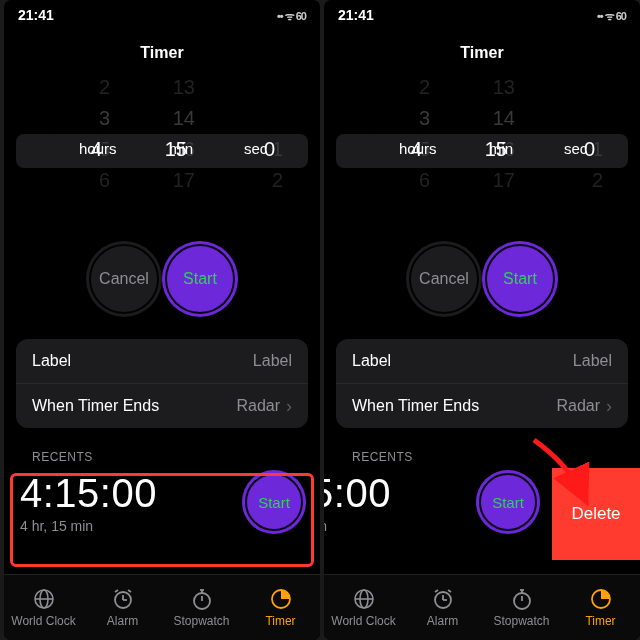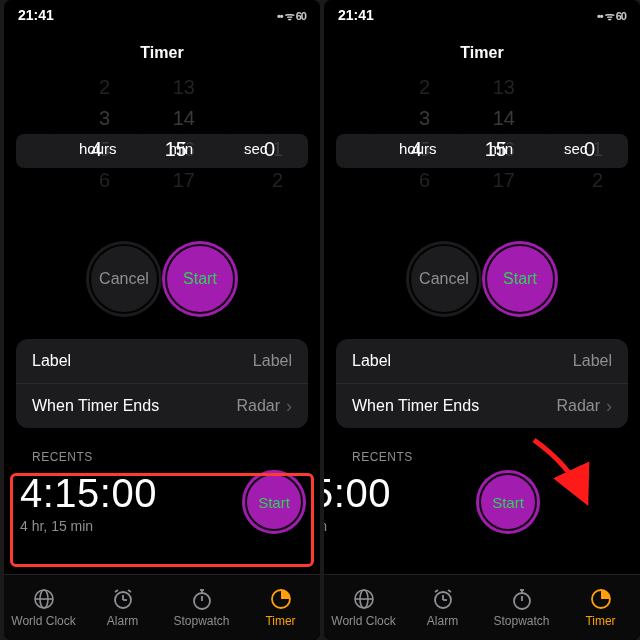--- a/index.html
+++ b/index.html
@@ -21,21 +21,21 @@
   .prow.near { color:#3a3a3a; }
   .prow.sel { color:#fff; font-size:20px;}
   .punit { position:absolute; top:68px; font-size:15px; color:#fff; font-weight:500;}
   .punit.h { left: 75px; }
   .punit.m { left: 165px; }
   .punit.s { left: 240px; }
   .btnrow { display:flex; justify-content:center; padding: 14px 18px 6px; }
   .circ { width:76px; height:76px; border-radius:50%; display:flex; align-items:center; justify-content:center; font-size:16px; font-weight:400; position:relative; }
   .circ::after{ content:""; position:absolute; inset:3px; border-radius:50%; border:2px solid rgba(0,0,0,.9);} 
   .circ.cancel { background:#1c1c1e; color:#8e8e93; }
-  .circ.start  { background:#a21caf; color:#30d158; }
+  .circ.start  { background:#6d28d9; color:#30d158; }
   .circ.startSmall { width:64px; height:64px; font-size:15px;}
   .card { margin: 16px 12px 0; background:#1c1c1e; border-radius:12px; overflow:hidden; }
   .row { display:flex; align-items:center; justify-content:space-between; padding: 13px 16px; font-size:16px;}
   .row + .row { border-top:1px solid #2a2a2c; }
   .row .k { color:#fff; }
   .row .v { color:#8e8e93; display:flex; align-items:center; gap:6px;}
   .chev { color:#5a5a5e; font-size:18px; line-height:1; }
   .section { padding: 22px 28px 4px; font-size:12px; letter-spacing:.5px; color:#8e8e93; text-transform:uppercase;}
   .recent { display:flex; align-items:center; justify-content:space-between; padding: 2px 14px 10px 16px; }
   .recent .txt .big { font-size:40px; font-weight:300; color:#fff; letter-spacing:.5px; }
@@ -232,20 +232,23 @@
 
       <div class="recent" style="transform:translateX(-86px);">
         <div class="txt">
           <div class="big">4:15:00</div>
           <div class="sub">4 hr, 15 min</div>
         </div>
         <div class="circ start startSmall">
             <span>Start</span>
           </div>
       </div>
+      <div class="deleteBtn">
+          <span>Delete</span>
+        </div>
     </div>
 
     <div class="tabbar">
       <div class="tab">
         <svg viewBox="0 0 24 24">
             <circle cx="12" cy="12" r="9" fill="none" stroke="currentColor" stroke-width="1.6"></circle>
             <ellipse cx="12" cy="12" rx="4" ry="9" fill="none" stroke="currentColor" stroke-width="1.6"></ellipse>
             <line x1="3" y1="12" x2="21" y2="12" stroke="currentColor" stroke-width="1.6"></line>
           </svg>
         <span>World Clock</span>

